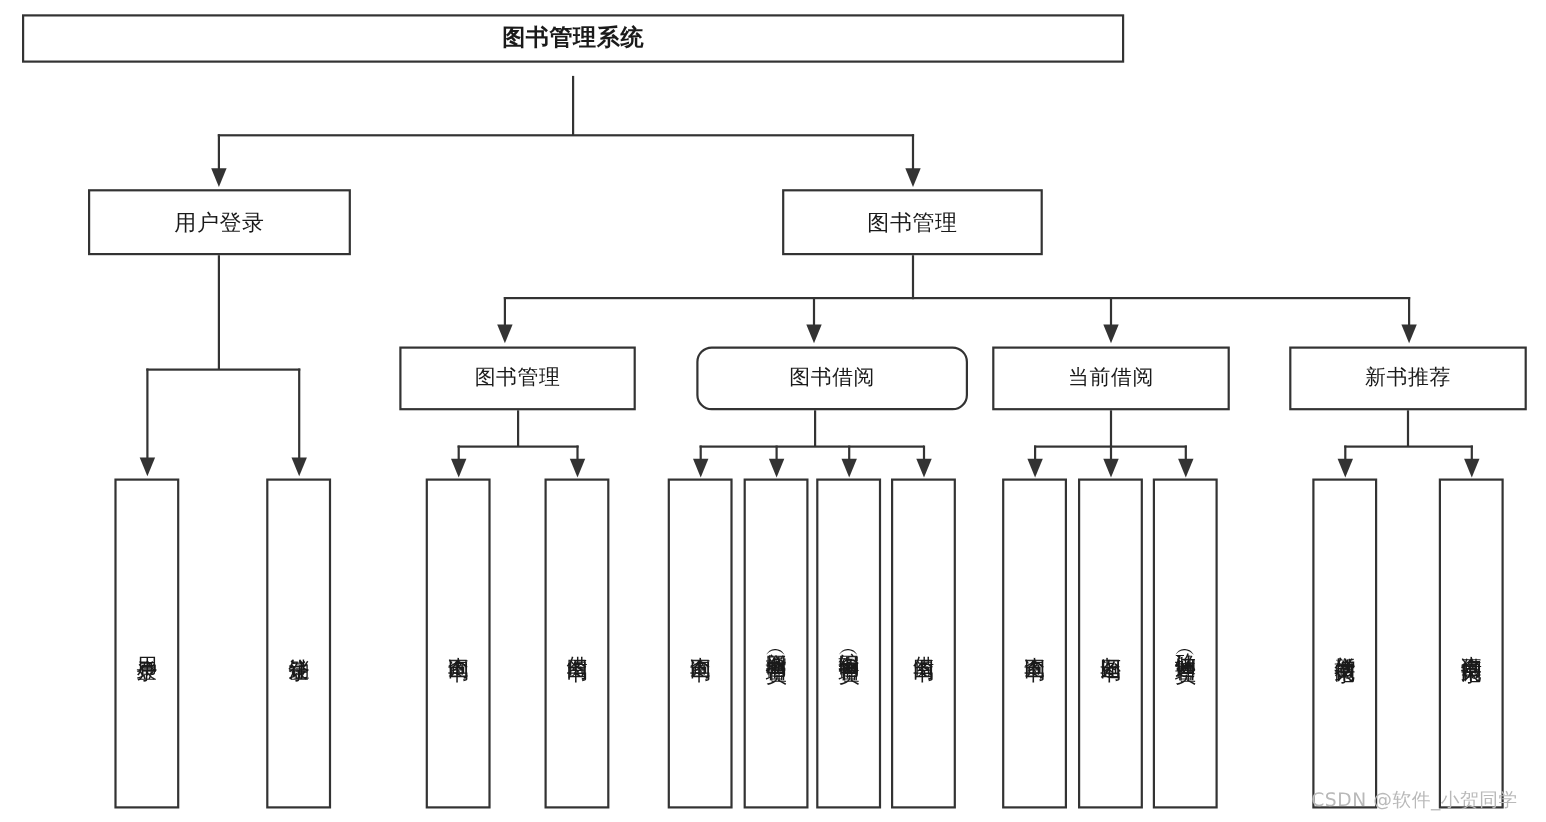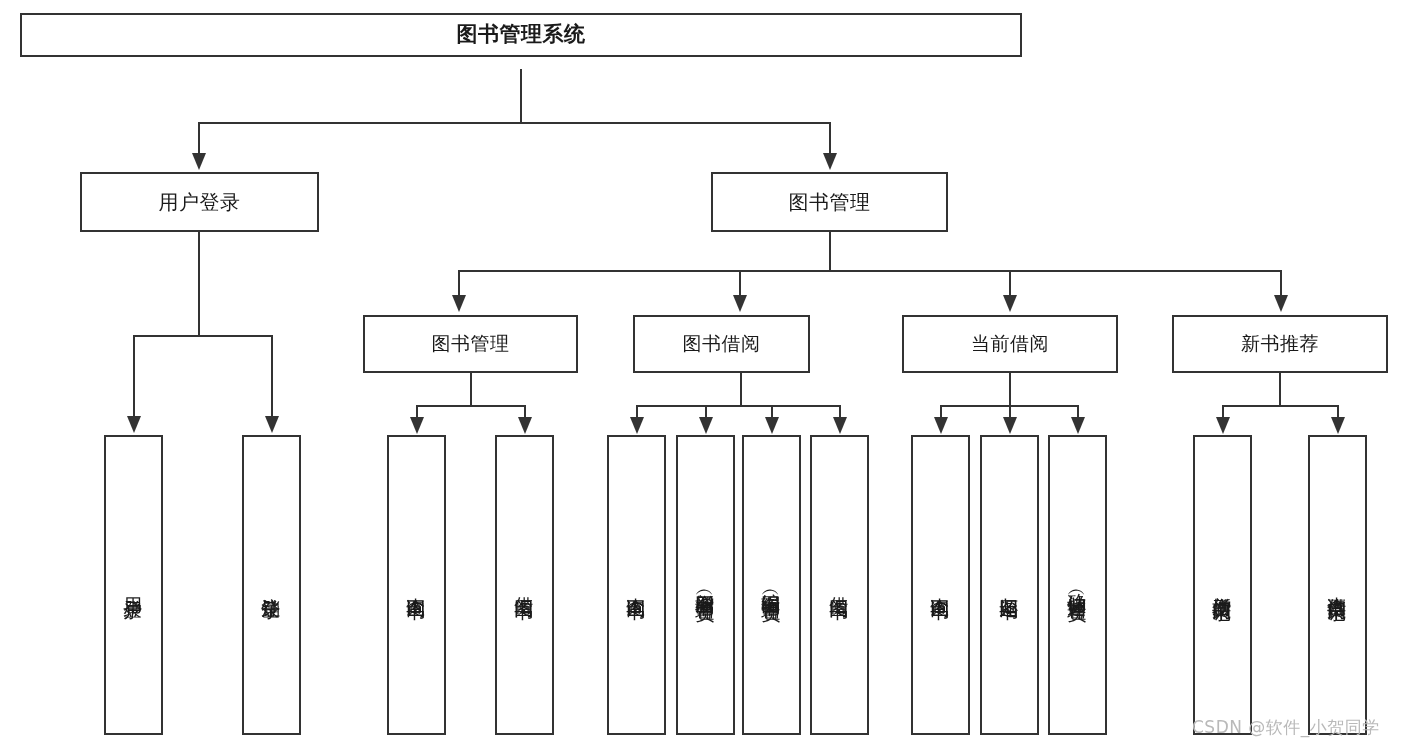--- a/index.html
+++ b/index.html
@@ -108,21 +108,21 @@
   <div class="edge v" style="left:739px; top:270px; width:2px; height:26px;"></div>
   <div class="arrow" style="left:733px; top:295px;"></div>
   <div class="edge v" style="left:1009px; top:270px; width:2px; height:26px;"></div>
   <div class="arrow" style="left:1003px; top:295px;"></div>
   <div class="edge v" style="left:1280px; top:270px; width:2px; height:26px;"></div>
   <div class="arrow" style="left:1274px; top:295px;"></div>
 
   <div class="node level2" style="left:363px; top:315px; width:215px; height:58px;">
     <span class="label">图书管理</span>
   </div>
-  <div class="node level2" style="left:633px; top:315px; width:177px; height:58px;">
+  <div class="node level2" style="left:633px; top:315px; width:247px; height:58px;border-radius:14px;">
     <span class="label">图书借阅</span>
   </div>
   <div class="node level2" style="left:902px; top:315px; width:216px; height:58px;">
     <span class="label">当前借阅</span>
   </div>
   <div class="node level2" style="left:1172px; top:315px; width:216px; height:58px;">
     <span class="label">新书推荐</span>
   </div>
 
   <div class="edge v" style="left:470px; top:373px; width:2px; height:33px;"></div>

